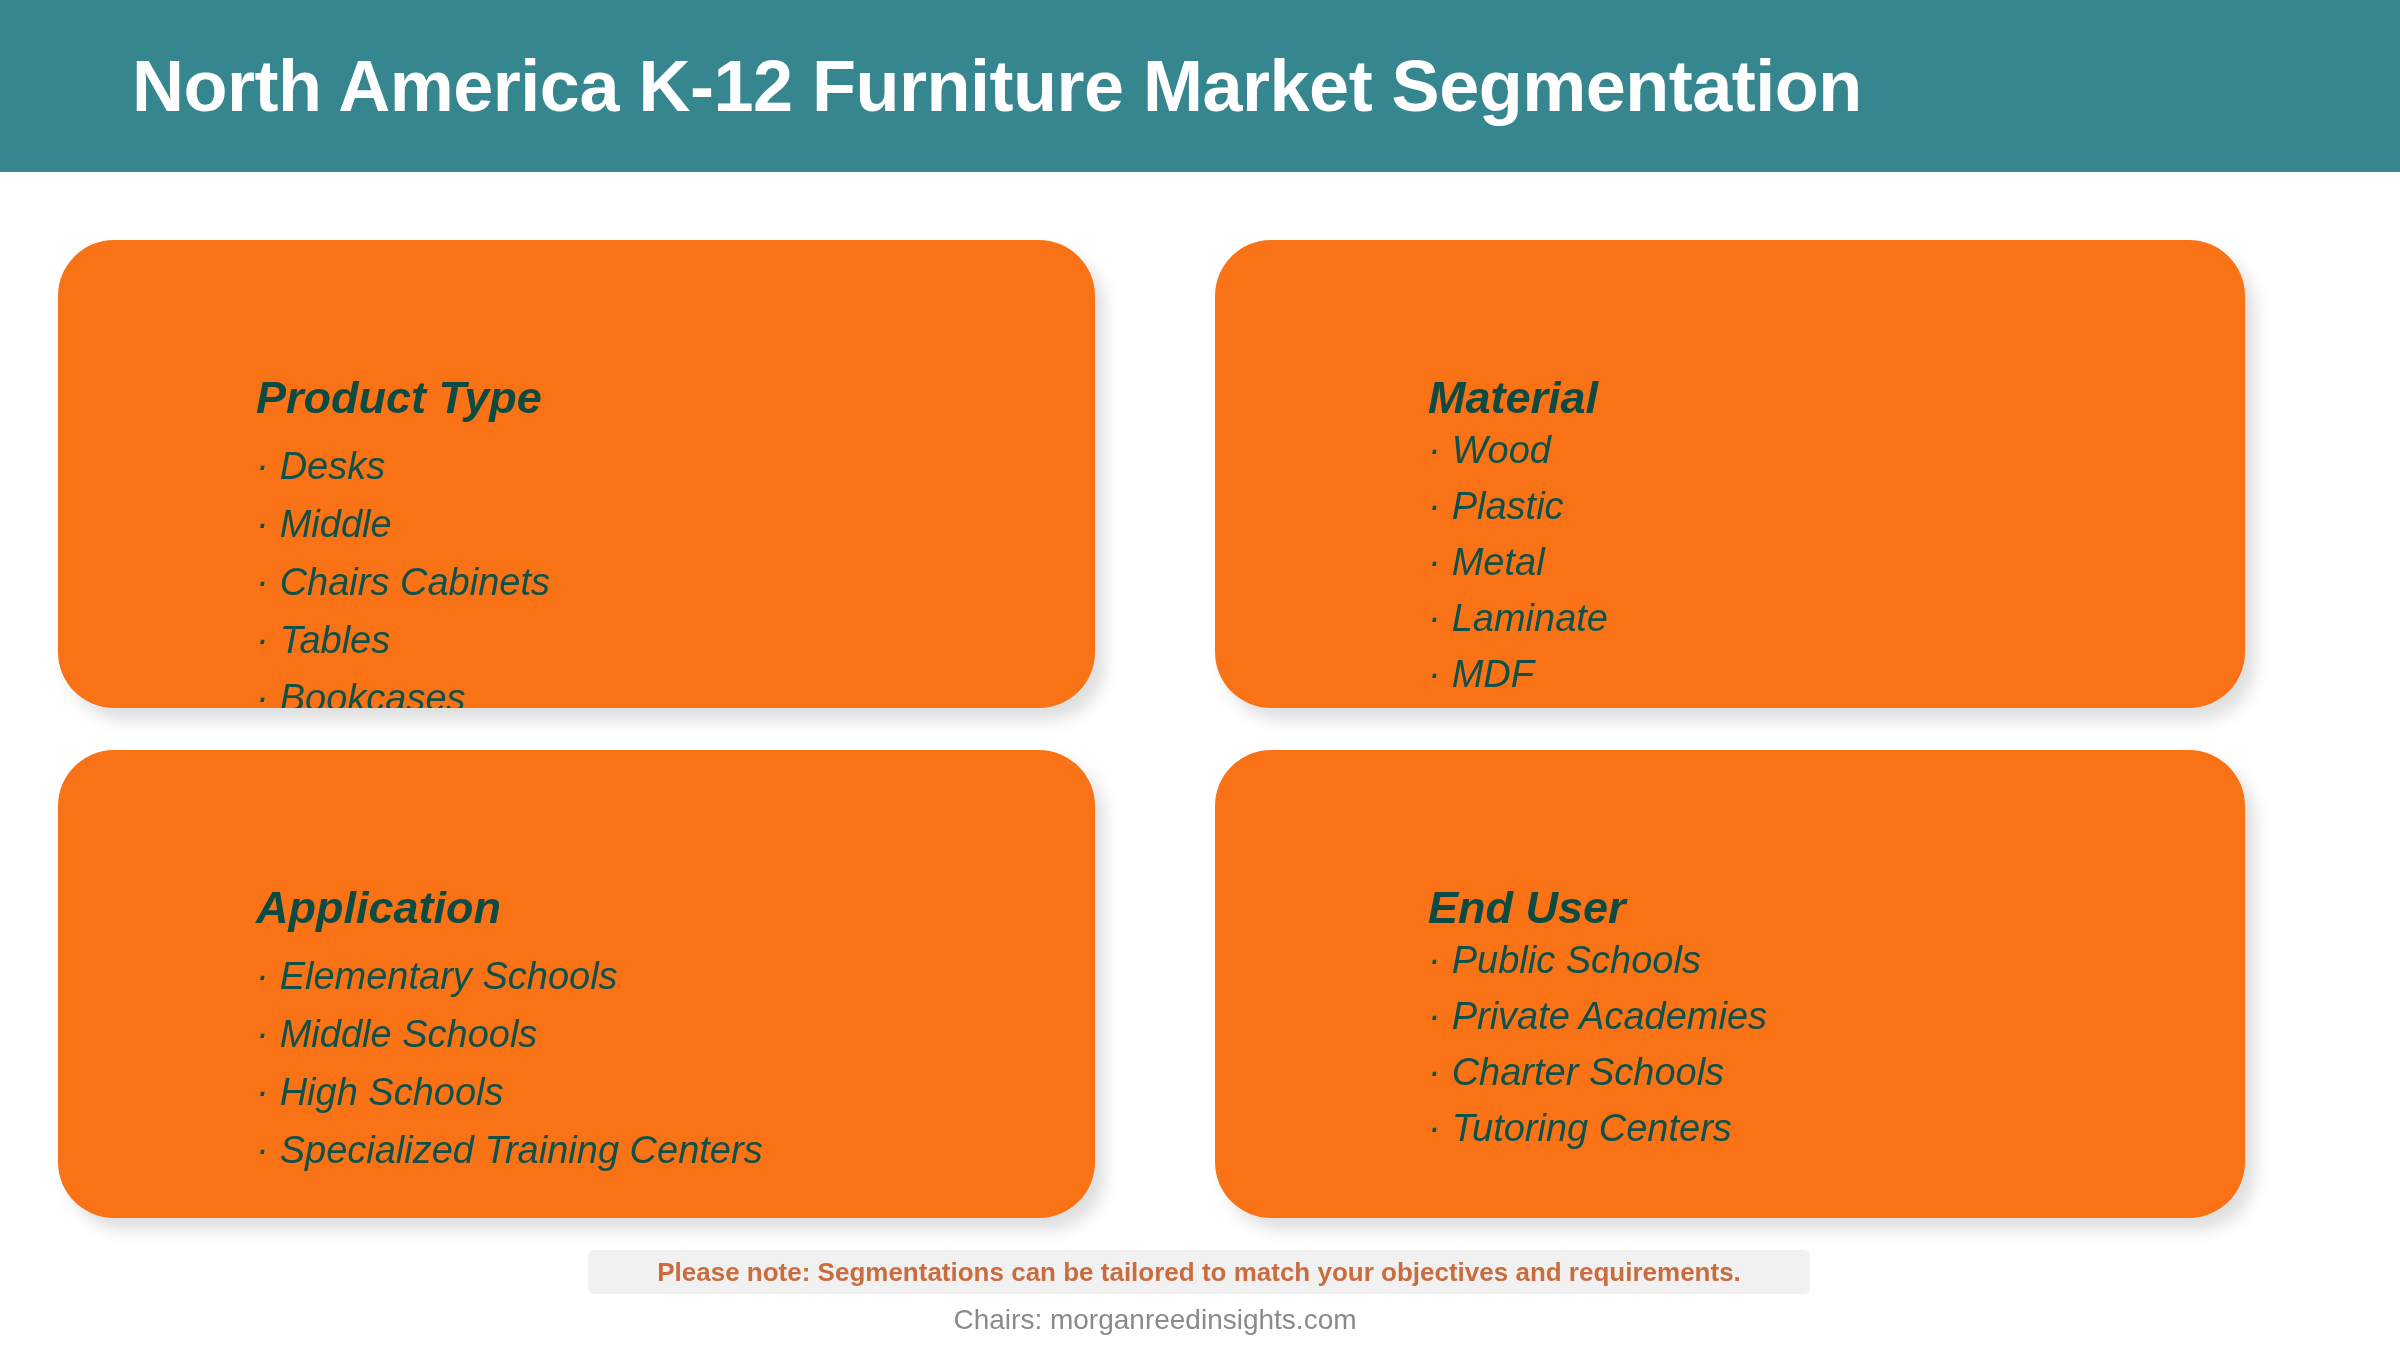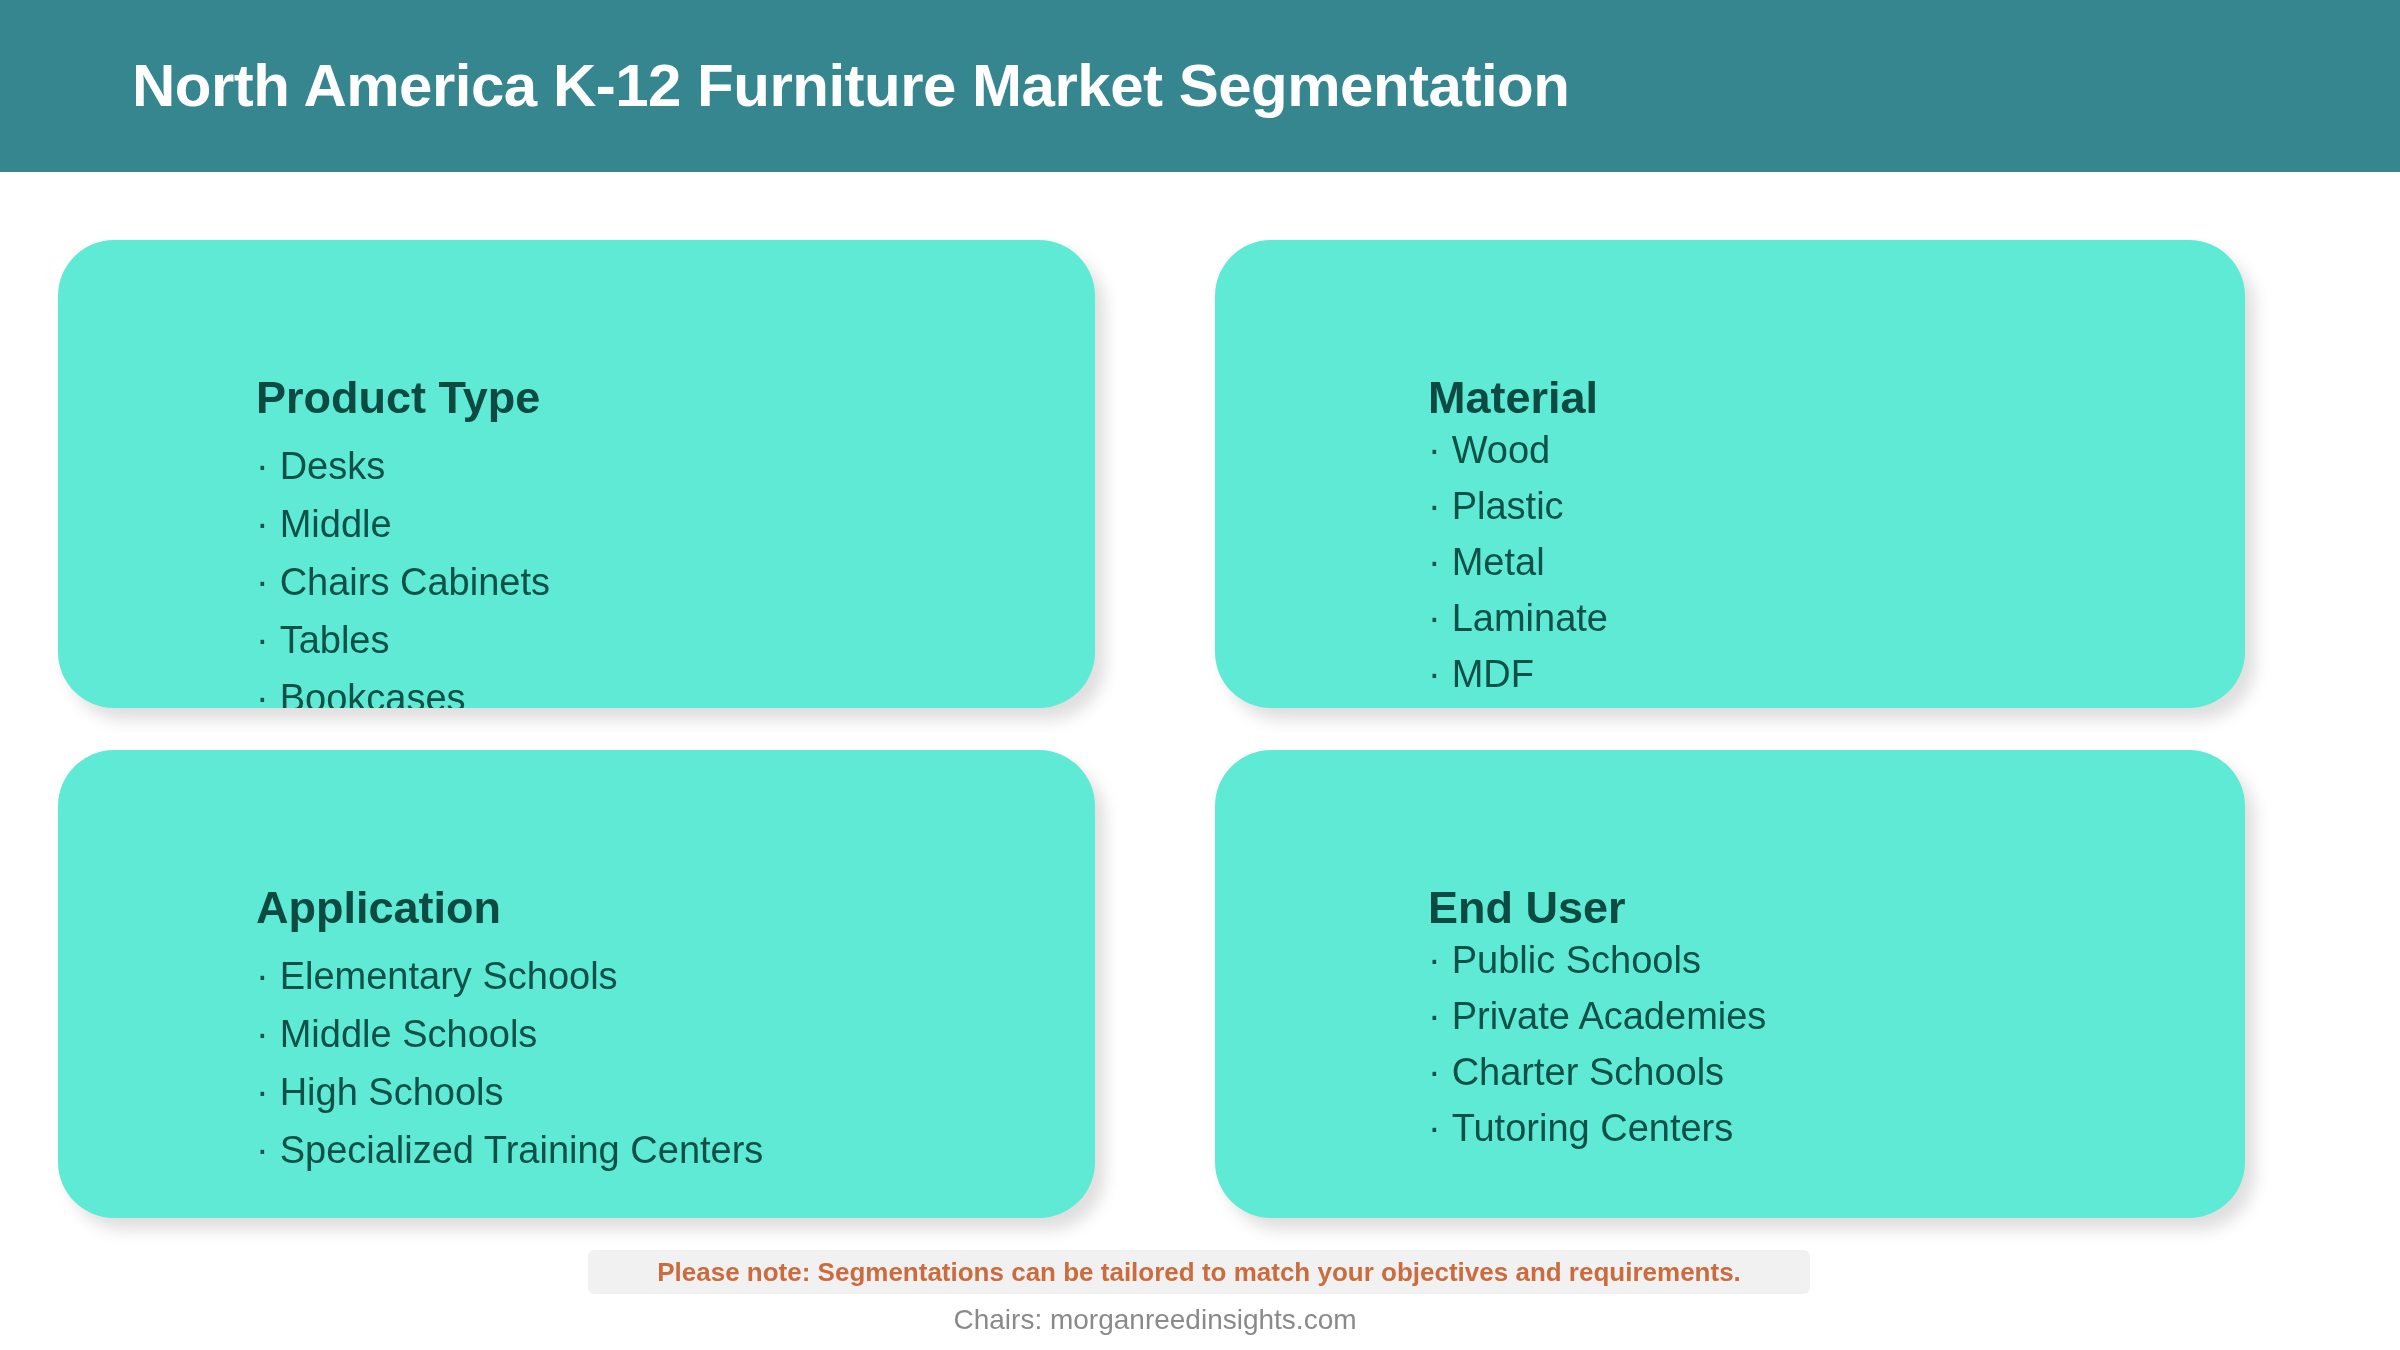--- a/index.html
+++ b/index.html
@@ -23,42 +23,43 @@
     width: 2400px;
     height: 172px;
     background: #35868f;
     display: flex;
     align-items: center;
     box-sizing: border-box;
     padding-left: 132px;
   }
   .header-title {
     color: #ffffff;
-    font-size: 60px;
+    font-size: 72px;
     font-weight: bold;
     letter-spacing: -0.5px;
     line-height: 1;
     white-space: nowrap;
   }
 
   
   .cards-area {
     position: absolute;
     left: 0;
     top: 172px;
     width: 2400px;
     height: 1060px;
   }
   .card {
     position: absolute;
-    background: #5eead4;
+    background: #f97316;
     border-radius: 56px;
     box-shadow: 10px 12px 16px rgba(0, 0, 0, 0.13);
     box-sizing: border-box;
     overflow: hidden;
+    font-style: italic;
   }
   .card .card-inner {
     position: absolute;
     left: 0;
     right: 0;
   }
   .card-0 { left: 58px;   top: 68px;  width: 1037px; height: 468px; }
   .card-1 { left: 1215px; top: 68px;  width: 1030px; height: 468px; }
   .card-2 { left: 58px;   top: 578px; width: 1037px; height: 468px; }
   .card-3 { left: 1215px; top: 578px; width: 1030px; height: 468px; }

